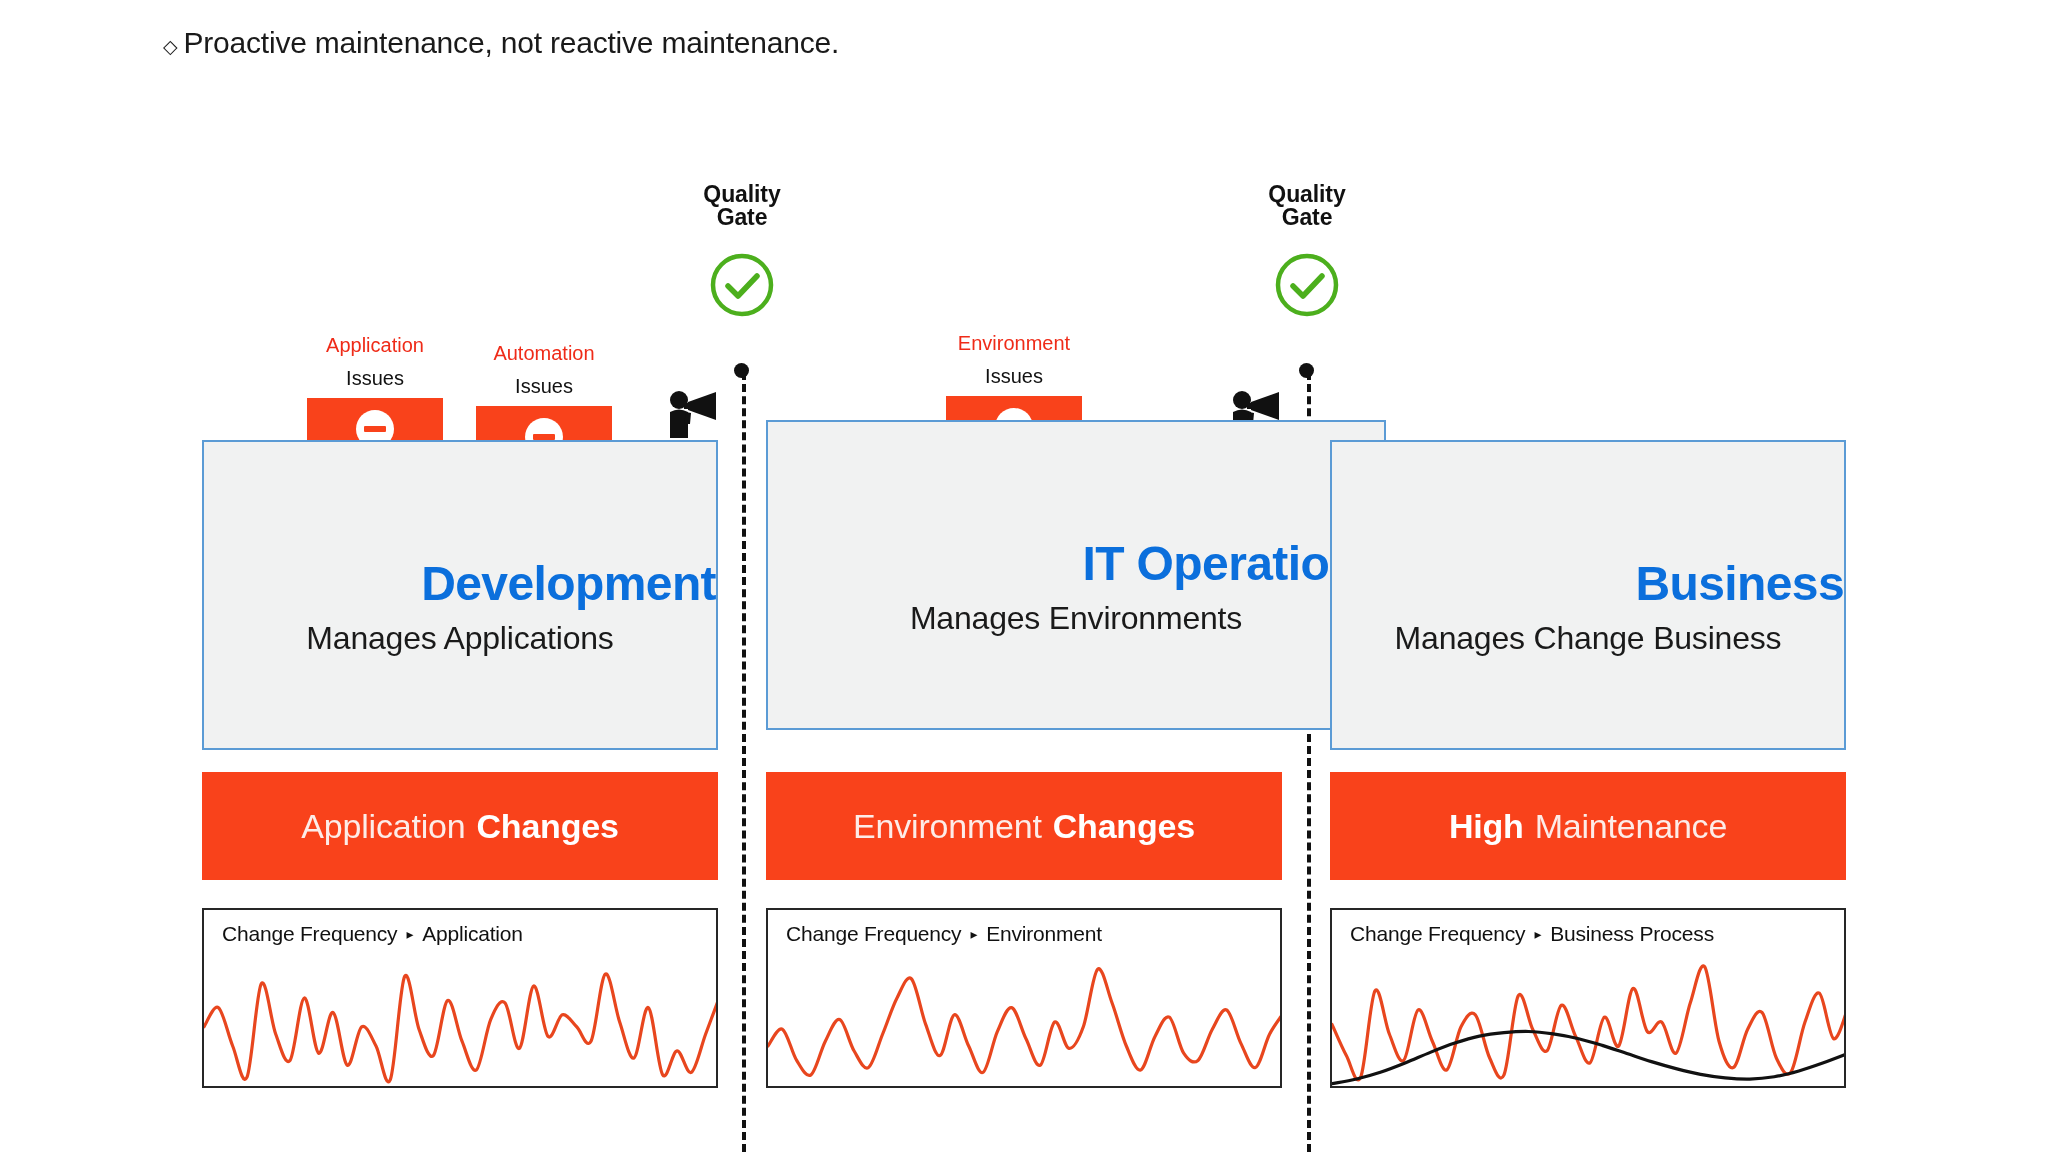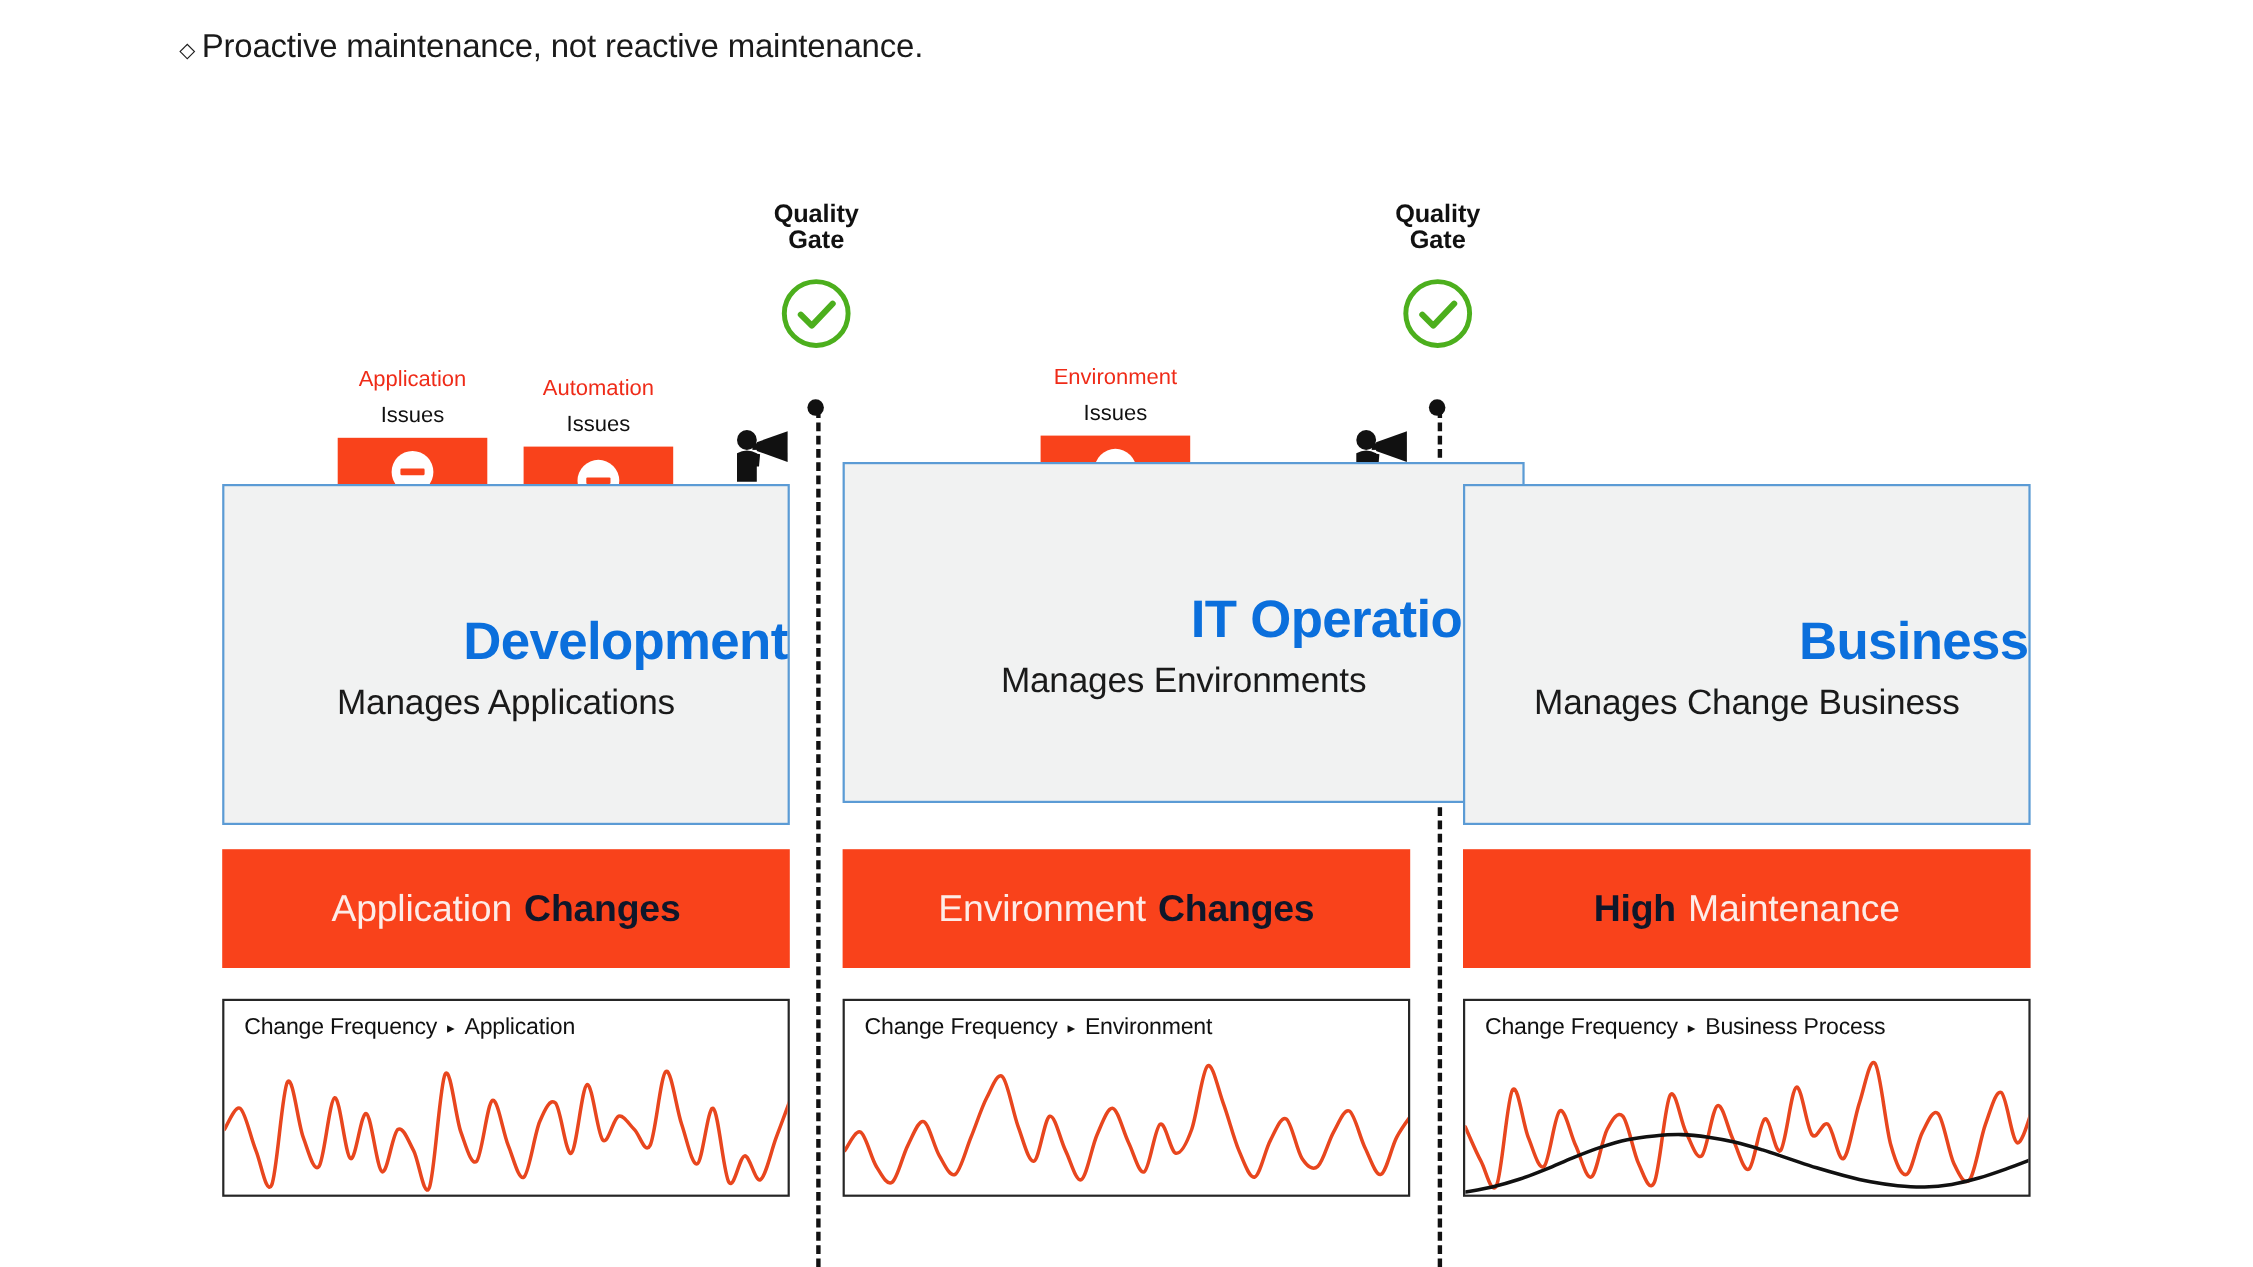--- a/index.html
+++ b/index.html
@@ -82,21 +82,21 @@
     position:absolute;left:0;right:0;top:180px;text-align:center;
     font-size:32px;color:#1a1a1a;line-height:1;letter-spacing:-0.2px;
   }
 
   
   .changebar{
     position:absolute;background:#f9421b;
     display:flex;align-items:center;justify-content:center;
     color:#fdece8;font-size:34px;letter-spacing:-0.2px;
   }
-  .changebar .b{font-weight:bold;color:#0f172a;}
+  .changebar .b{font-weight:bold;color:#ffffff;}
   .changebar .w{font-weight:normal;}
   .changebar .sp{display:inline-block;width:11px;}
 
   
   .chartbox{
     position:absolute;background:#ffffff;
     border:2px solid #262626;box-sizing:border-box;overflow:hidden;
   }
   .chartbox .chart-caption{
     position:absolute;left:18px;top:12px;

